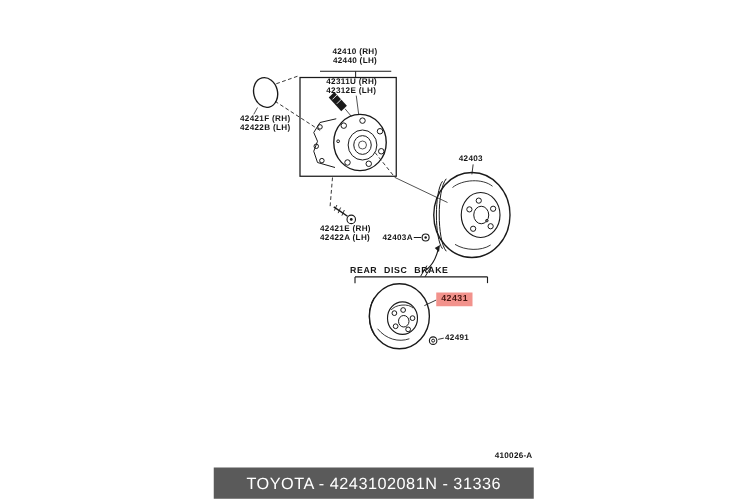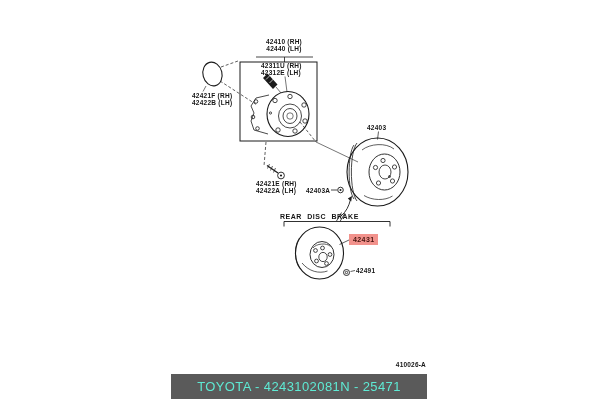--- a/index.html
+++ b/index.html
@@ -22,21 +22,21 @@
     position:absolute;font:bold 7px/8px "Liberation Sans",sans-serif;
     background:#F2928C;color:#46140F;padding:2px 4px 1px 4px;letter-spacing:0.4px;
     white-space:nowrap;
   }
   .fig-code{
     position:absolute;font:bold 6.5px/7px "Liberation Sans",sans-serif;
     color:#151515;text-align:right;letter-spacing:0.2px;
   }
   .footer-bar{
     position:absolute;left:171px;top:374px;width:256px;height:25px;
-    background:#5A5A5A;color:#5eead4;display:flex;align-items:center;
+    background:#5A5A5A;color:#ffffff;display:flex;align-items:center;
     justify-content:center;font:400 13px/25px "Liberation Sans",sans-serif;
     letter-spacing:0.4px;
   }
 </style>
 </head>
 <body>
 
 <div class="stage">
 
   <svg width="600" height="400" viewBox="0 0 600 400" fill="none" stroke="#1a1a1a" stroke-width="0.8">
@@ -175,16 +175,16 @@
   <div class="section-title" style="left:280px;top:212.5px;">REAR DISC BRAKE</div>
 
   <div class="hl" style="left:349px;top:233.5px;">42431</div>
 
   <div class="label" style="left:356px;top:267px;">42491</div>
 
   <div class="fig-code" style="left:384px;top:361px;width:42px;">410026-A</div>
 
   <div class="footer-bar">
     <span>TOYOTA - 4243102081</span>
-    <span>N - 25471</span>
+    <span>N - 31336</span>
   </div>
 
 </div>
 
 </body></html>

